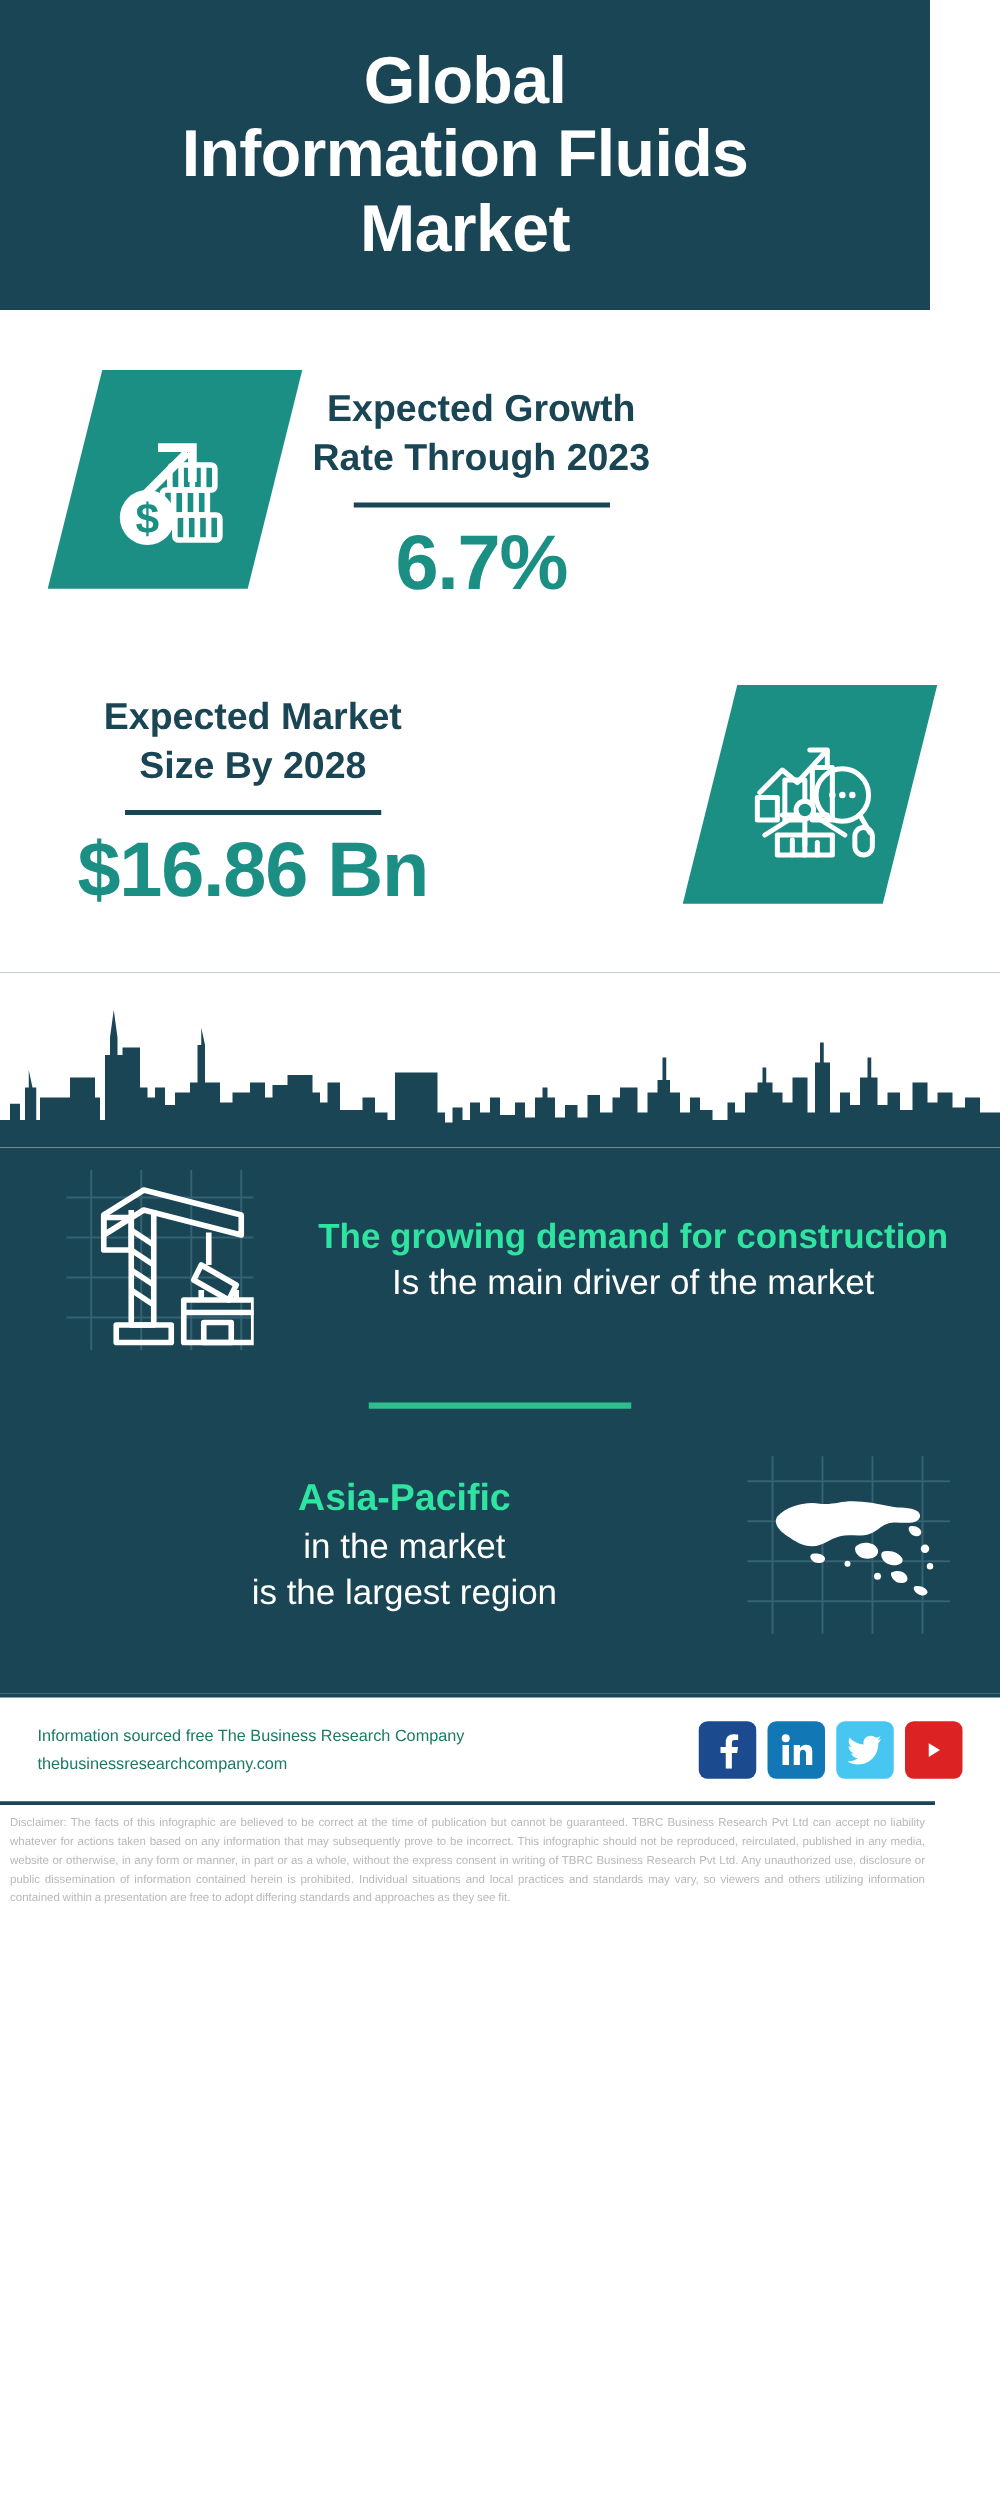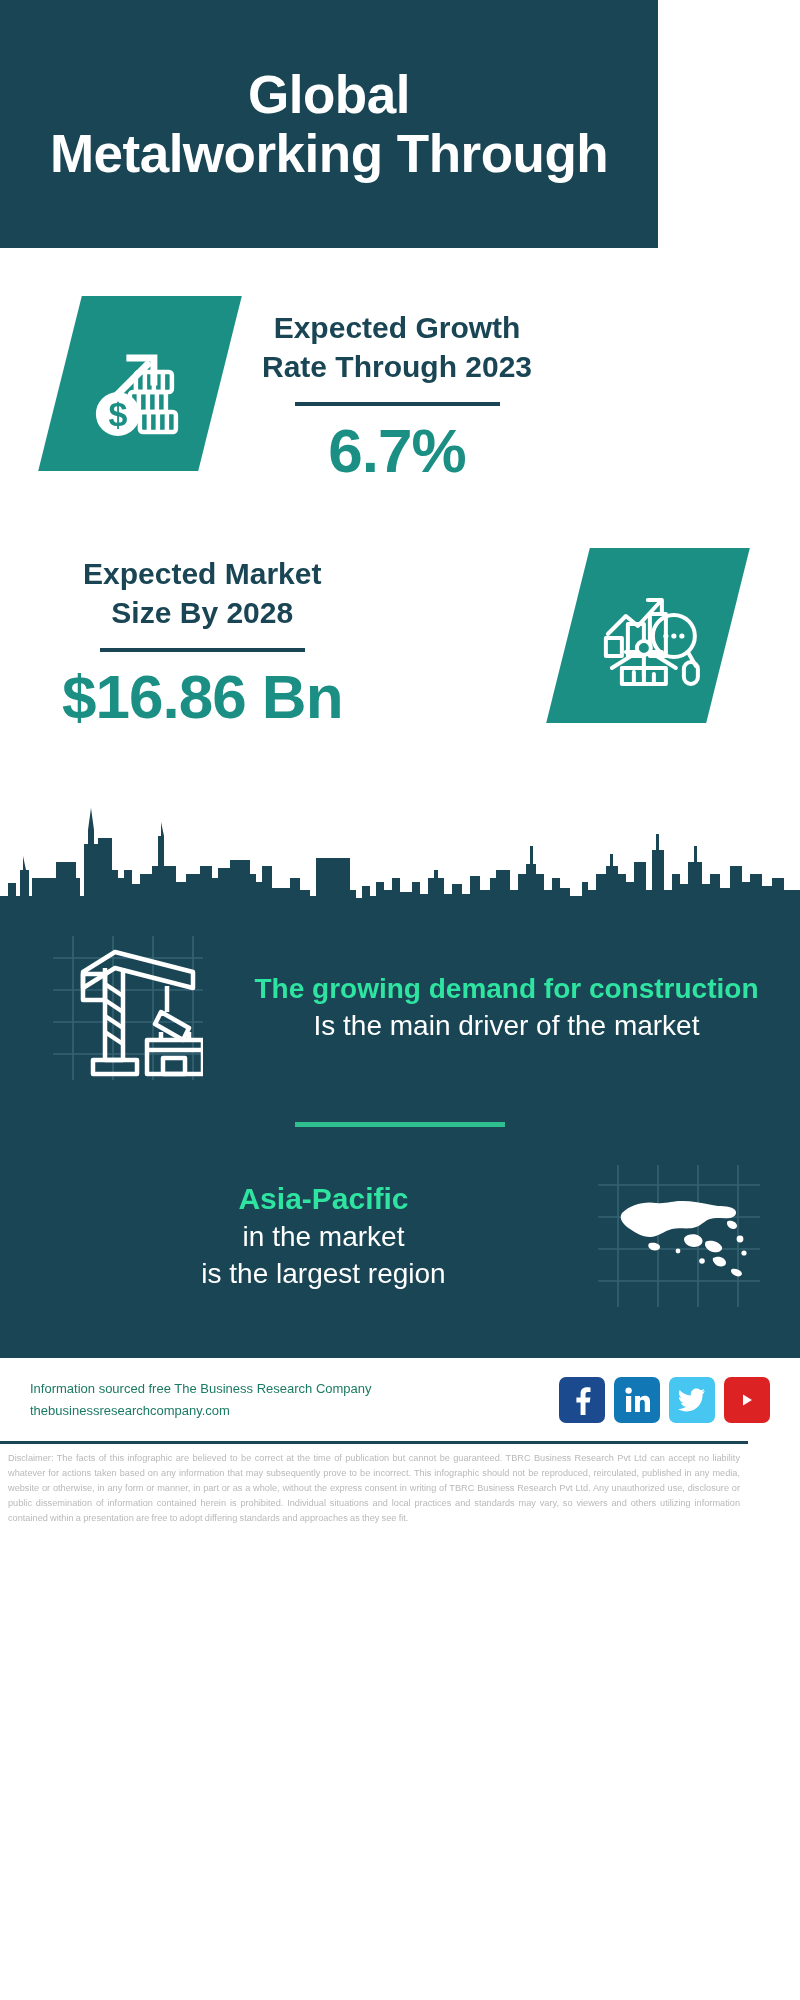--- a/index.html
+++ b/index.html
@@ -9,21 +9,21 @@
     background: #ffffff;
     width: 800px;
     height: 2000px;
     position: relative;
     overflow: hidden;
   }
 
   
   .header {
     background: #194554;
-    width: 658px;
+    width: 744px;
     height: 248px;
     display: flex;
     align-items: center;
     justify-content: center;
     padding: 0 40px;
   }
   .header-title {
     color: #ffffff;
     font-size: 53px;
     font-weight: bold;
@@ -55,21 +55,21 @@
     width: 160px;
     height: 175px;
     transform: skewX(-14deg);
     display: flex;
     align-items: center;
     justify-content: center;
     flex: none;
   }
   .icon-para > svg { transform: skewX(14deg); }
 
-  .stat-text-1 { margin-left: 42px; padding-top: 12px; }
+  .stat-text-1 { margin-left: 30px; padding-top: 12px; }
   .stat-label {
     color: #194554;
     font-size: 30px;
     font-weight: bold;
     line-height: 1.3;
     text-align: center;
   }
   .rule-dark {
     width: 205px;
     height: 4px;
@@ -189,21 +189,22 @@
     text-align: justify;
     word-spacing: -0.3px;
   }
 </style>
 </head>
 <body>
 
 <div class="header">
   <div class="header-title">
     <div>Global</div>
-    <div>Metalworking Through</div>
+    <div>Information Fluids</div>
+    <div>Market</div>
   </div>
 </div>
 
 <div class="white-area">
 
   <div class="stat-row-1">
     <div style="width:60px;flex:none;"></div>
     <div class="icon-para">
       <svg width="112" height="112" viewBox="0 0 112 112">
 

